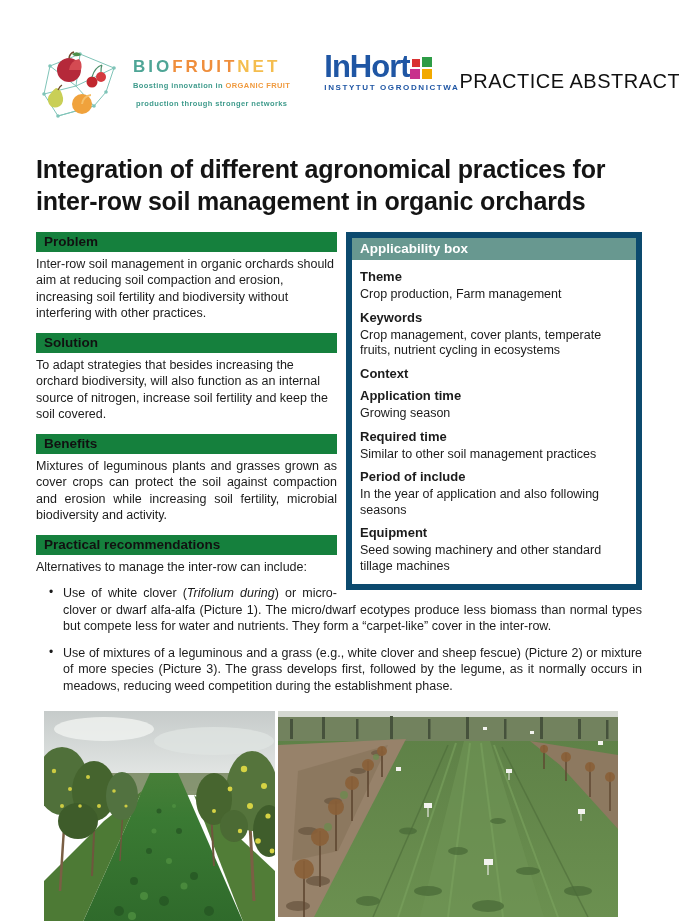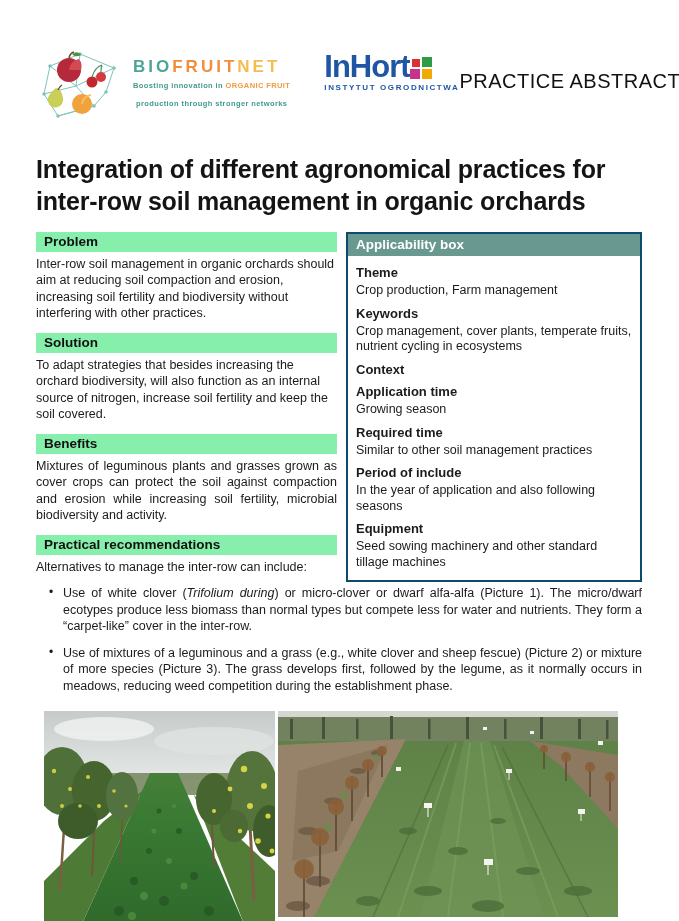--- a/index.html
+++ b/index.html
@@ -33,27 +33,27 @@
   .sq-yellow { background: #f2aa00; }
   .inhort-sub { color: #1f56a4; font-size: 8px; font-weight: bold; letter-spacing: 1.6px; margin-top: 3px; white-space: nowrap; }
 
   .pa-label { margin-left: auto; margin-top: 24px; font-size: 20px; letter-spacing: 0.5px; color: #111; white-space: nowrap; }
 
   
   .title { font-size: 25px; font-weight: bold; line-height: 1.28; color: #141414; margin: 21px 0 0 0; letter-spacing: -0.2px; }
 
   
   .content { margin-top: 15px; font-size: 12.5px; }
-  .app-box { float: right; width: 296px; margin-left: 9px; border: 2px solid #0c4a6e; box-sizing: border-box; background: #fff; }
+  .app-box { float: right; width: 296px; margin-left: 9px; border: 6px solid #0c4a6e; box-sizing: border-box; background: #fff; }
   .app-box-header { background: #689890; color: #ffffff; font-weight: bold; font-size: 13.5px; padding: 3px 8px 4px; }
   .app-box-body { padding: 2px 8px 9px; }
   .app-label { font-weight: bold; font-size: 13px; margin-top: 7px; }
   .app-value { margin-top: 3px; line-height: 1.25; }
 
-  .sec-header { background: #86efac; font-weight: bold; font-size: 13.5px; padding: 2px 8px 3px; overflow: hidden; margin: 12px 0 4px; color: #111; }
+  .sec-header { background: #15803d; font-weight: bold; font-size: 13.5px; padding: 2px 8px 3px; overflow: hidden; margin: 12px 0 4px; color: #111; }
   .sec-header.first { margin-top: 2px; }
   .sec-body { line-height: 1.3; margin: 0; }
   .sec-body.justify { text-align: justify; }
   .intro-line { line-height: 1.3; margin-top: 2px; }
 
   .bullets { margin: 10px 0 0 0; padding: 0; list-style: none; }
   .bullets li { position: relative; padding-left: 27px; margin-bottom: 10px; line-height: 1.32; text-align: justify; }
   .bullet-dot { position: absolute; left: 13px; top: 0; font-size: 12px; }
   .latin { font-style: italic; }
 

